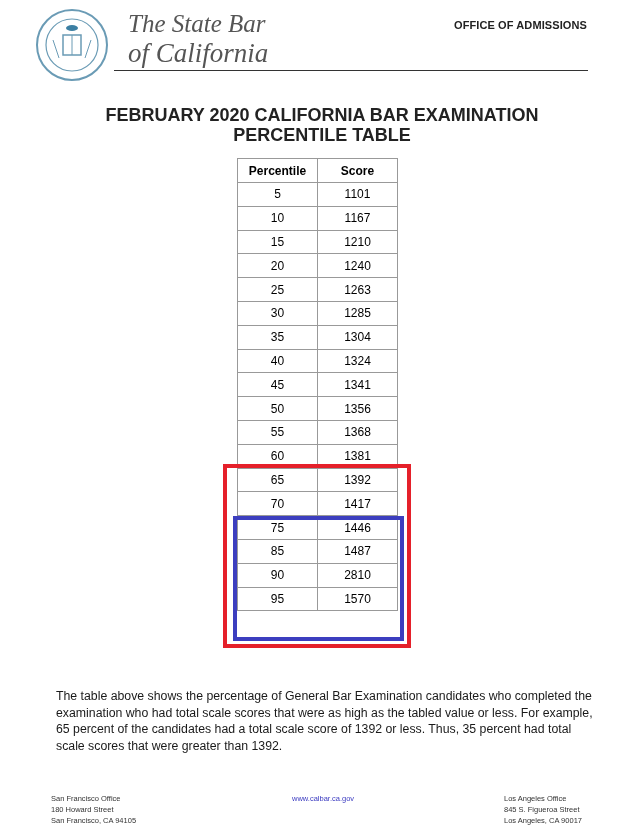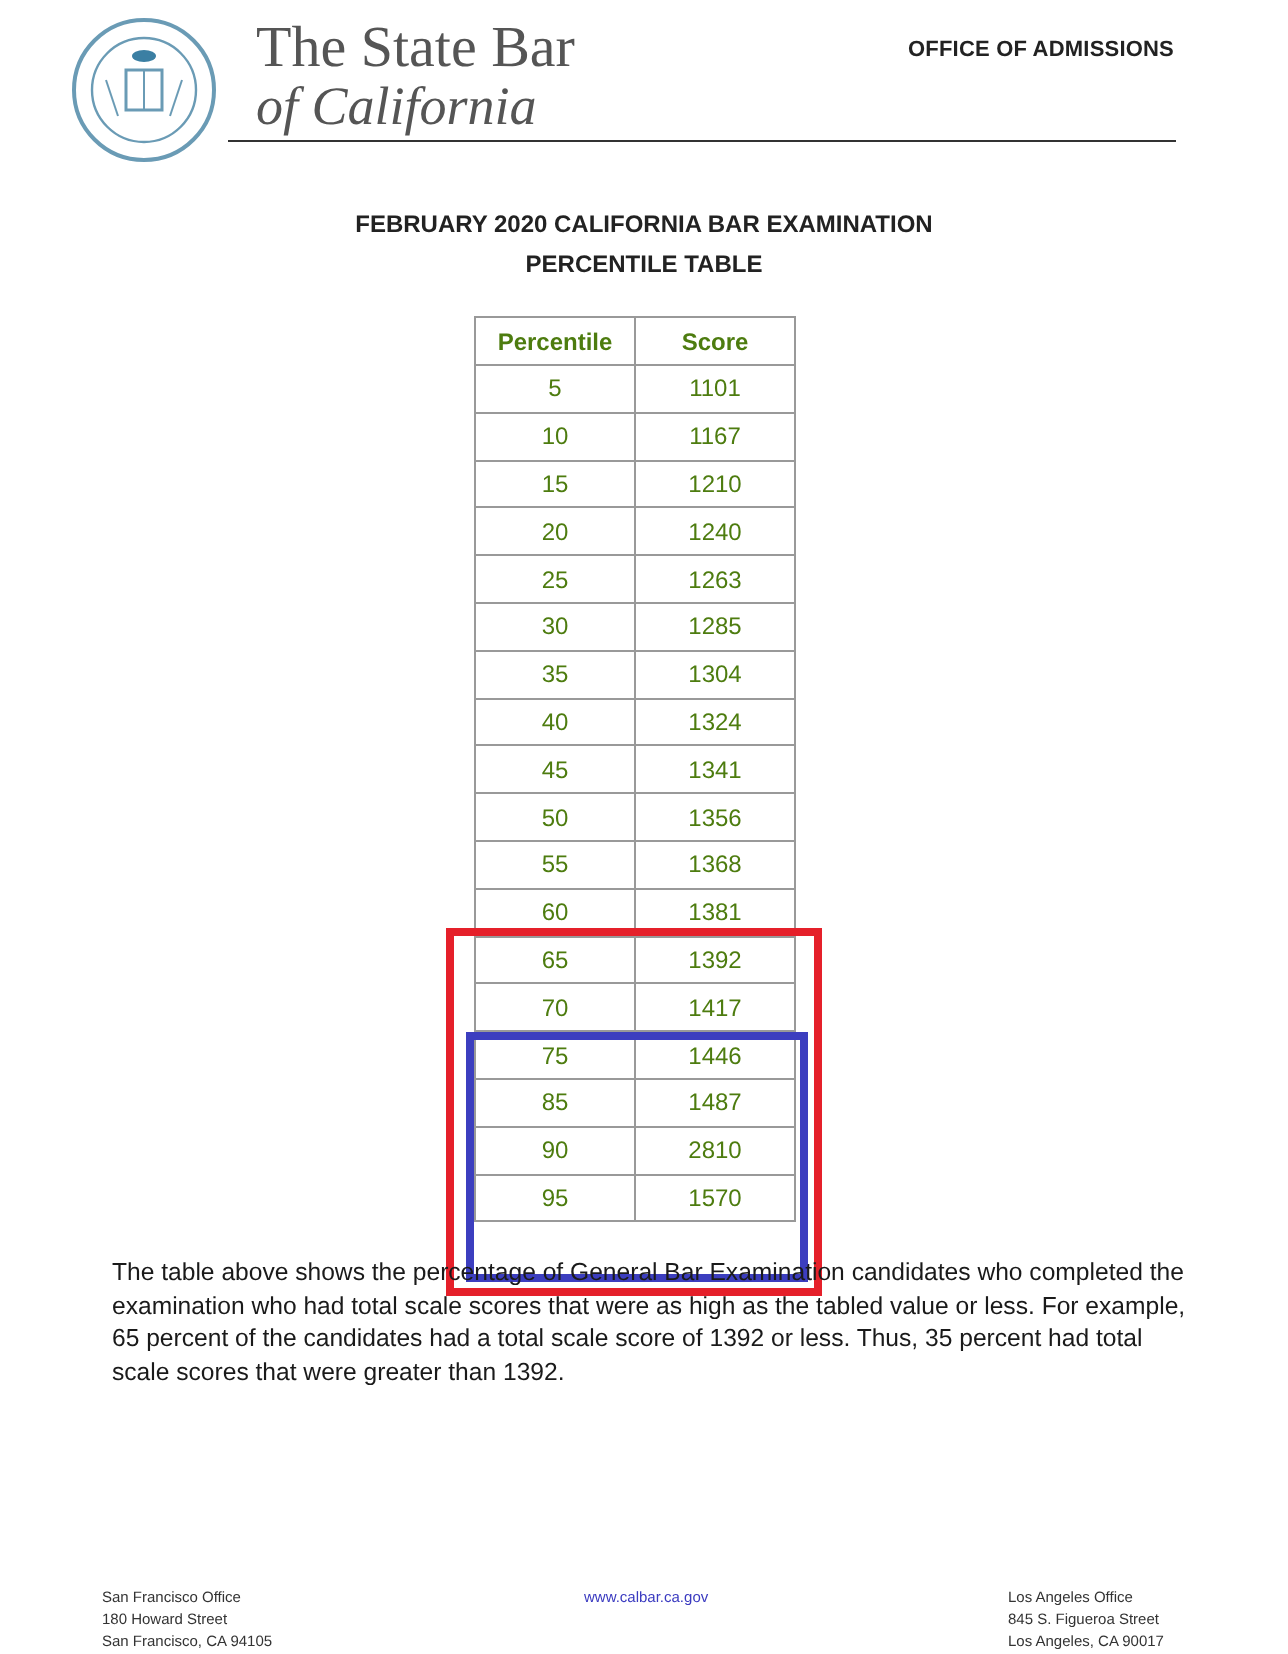--- a/index.html
+++ b/index.html
@@ -1,30 +1,30 @@
 <!DOCTYPE html>
 <html><head>
 <meta charset="utf-8">
 <style>
   html,body{margin:0;padding:0;background:#fff;}
   body{width:644px;height:827px;position:relative;overflow:hidden;font-family:"Liberation Sans",sans-serif;color:#1a1a1a;}
   .seal{position:absolute;left:35px;top:8px;width:74px;height:74px;}
   .brand{position:absolute;left:128px;top:10px;font-family:"Liberation Serif",serif;color:#555;}
-  .brand .l1{font-size:29px;line-height:28px;}
+  .brand .l1{font-size:25px;line-height:28px;font-style:italic;}
   .brand .l2{font-size:27px;line-height:30px;font-style:italic;}
   .rule{position:absolute;left:114px;top:70px;width:474px;height:1px;background:#333;}
   .office{position:absolute;left:454px;top:19px;font-size:11px;font-weight:bold;letter-spacing:0.1px;color:#222;}
-  .title{position:absolute;left:0;width:644px;text-align:center;font-weight:bold;font-size:12px;color:#222;}
+  .title{position:absolute;left:0;width:644px;text-align:center;font-weight:bold;font-size:18px;color:#222;}
   .t1{top:105px;} .t2{top:125px;}
   table{position:absolute;left:237px;top:158px;border-collapse:collapse;font-size:12px;}
-  td,th{border:1px solid #999;width:79px;height:22.8px;text-align:center;padding:0;color:#4d7c0f;}
+  td,th{border:1px solid #999;width:79px;height:22.8px;text-align:center;padding:0;color:#000000;}
   th{font-weight:bold;height:23px;}
   .hl-red{position:absolute;left:223px;top:464px;width:180px;height:176px;border:4px solid #e5202a;}
   .hl-blue{position:absolute;left:233px;top:516px;width:163px;height:117px;border:4px solid #3c3ebf;}
-  .para{position:absolute;left:56px;top:628px;width:540px;font-size:12.3px;line-height:16.5px;color:#1a1a1a;}
+  .para{position:absolute;left:56px;top:688px;width:540px;font-size:12.3px;line-height:16.5px;color:#1a1a1a;}
   .foot{position:absolute;top:773px;font-size:7.5px;line-height:11px;color:#333;margin-top:20px;}
   .fl{left:51px;} .fr{left:504px;}
   .fc{left:292px;color:#3a3ac0;}
 </style>
 </head>
 <body>
 
 <div class="seal">
   <svg width="74" height="74" viewBox="0 0 74 74">
     <circle cx="37" cy="37" r="35" fill="none" stroke="#6a9bb5" stroke-width="2"></circle>

